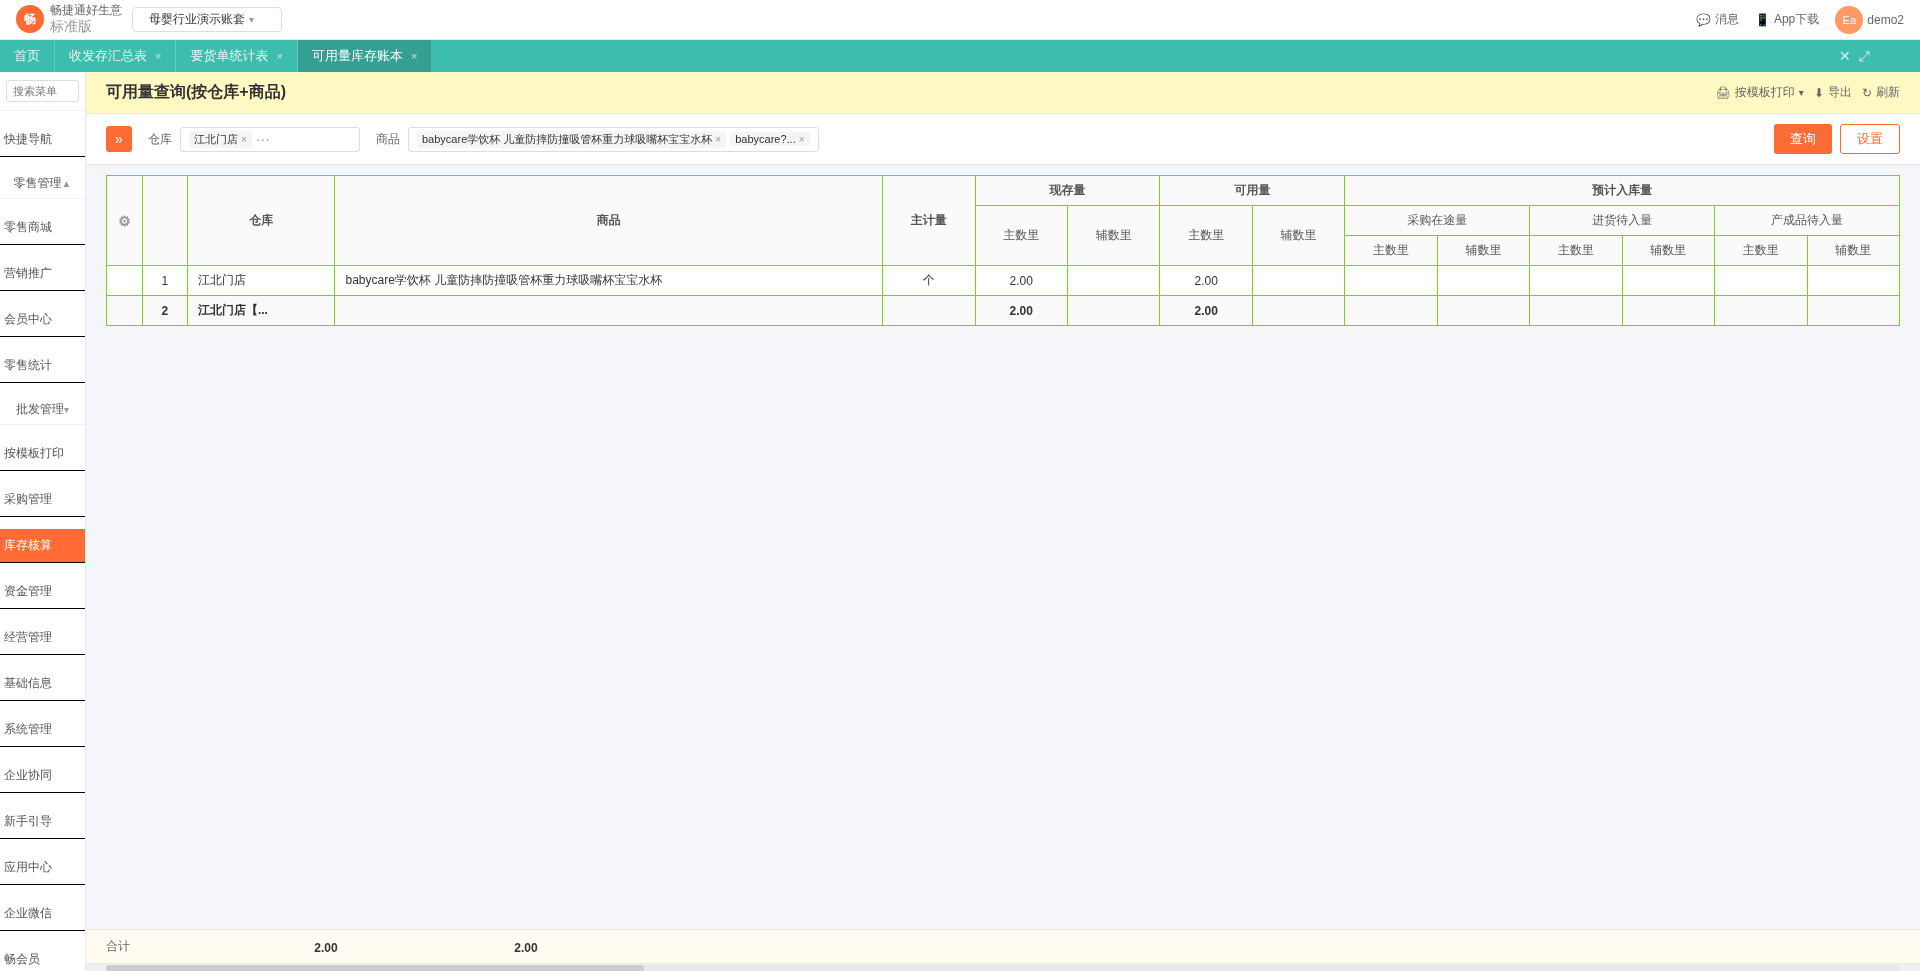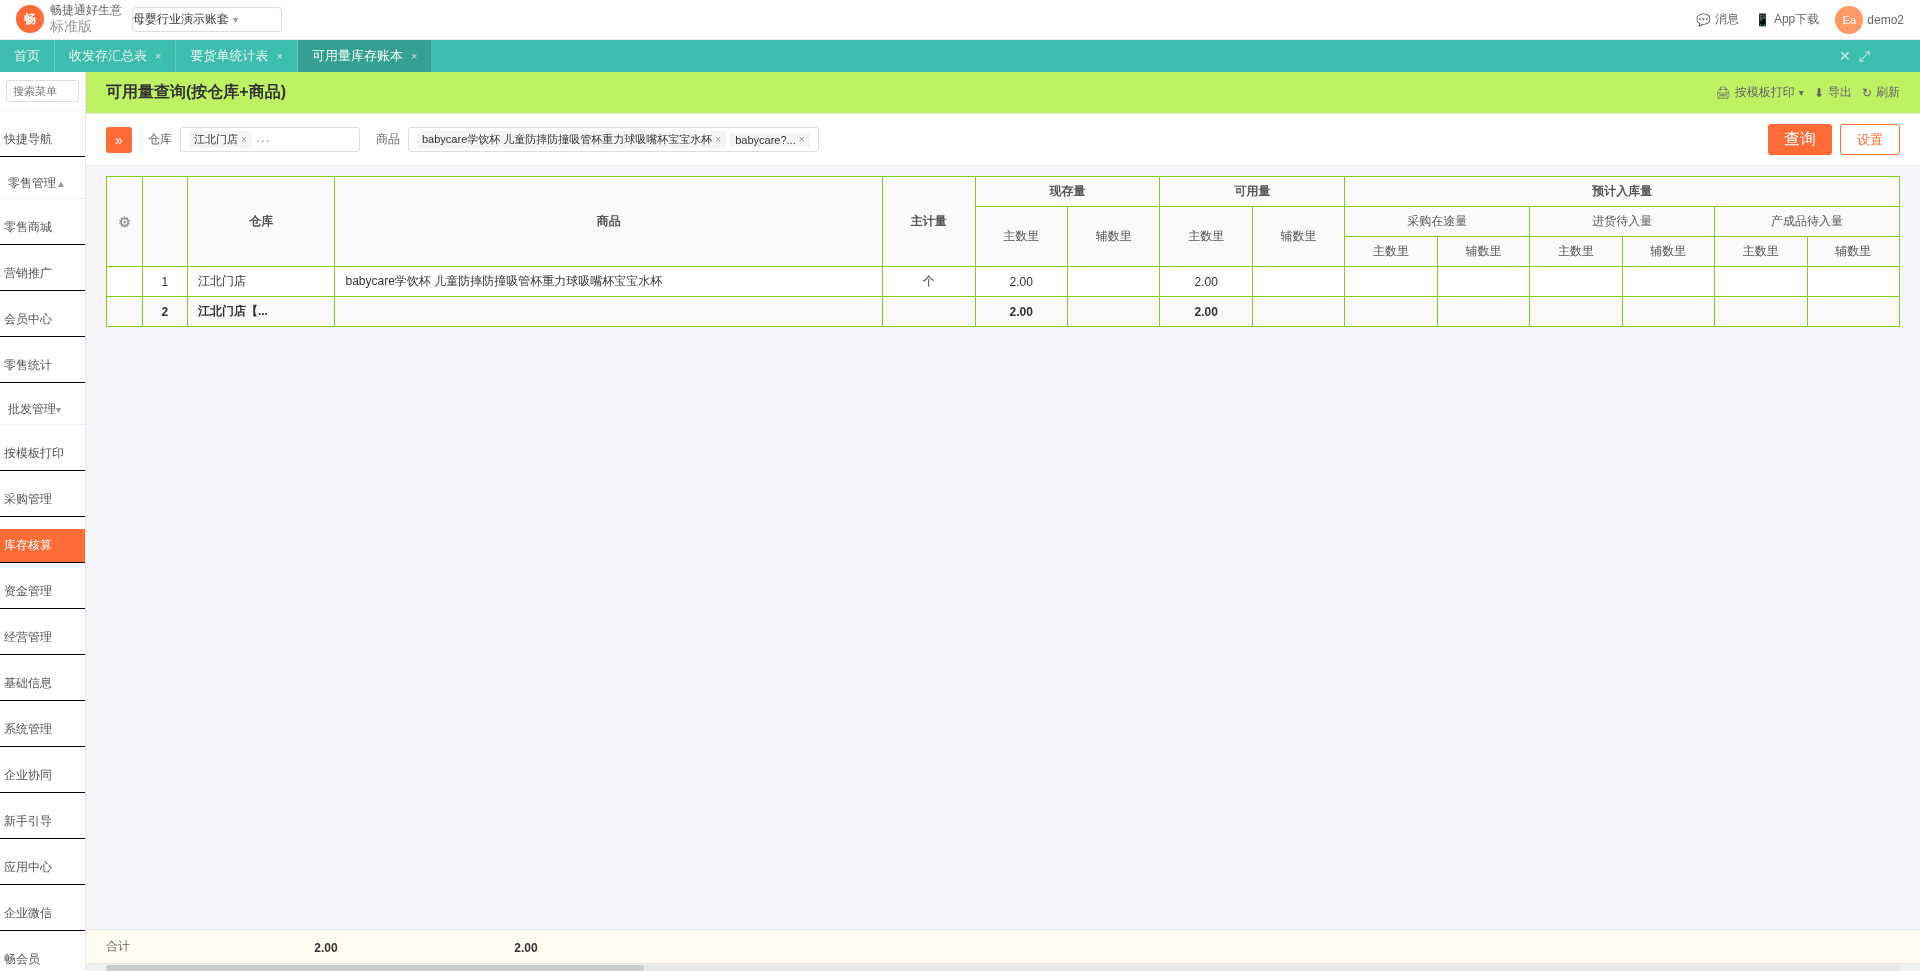--- a/index.html
+++ b/index.html
@@ -14,21 +14,21 @@
       align-items: center;
       padding: 0 16px;
       justify-content: space-between;
       flex-shrink: 0;
     }
     .top-bar-left { display: flex; align-items: center; gap: 10px; }
     .logo-area { display: flex; align-items: center; gap: 6px; }
     .logo-icon { width: 28px; height: 28px; background: #ff6b35; border-radius: 50%; display: flex; align-items: center; justify-content: center; color: #fff; font-size: 12px; font-weight: bold; }
     .brand-text { font-size: 12px; color: #666; line-height: 1.2; }
     .brand-sub { font-size: 14px; color: #999; }
-    .store-selector { display: flex; align-items: center; gap: 4px; border: 1px solid #ddd; border-radius: 4px; padding: 3px 0; cursor: pointer; font-size: 12px; color: #333; min-width: 150px; background: #fff; }
+    .store-selector { display: flex; align-items: center; gap: 4px; border: 1px solid #ddd; border-radius: 4px; padding: 3px 16px; cursor: pointer; font-size: 12px; color: #333; min-width: 150px; background: #fff; }
     .store-selector .arrow { color: #999; font-size: 10px; }
     .top-bar-right { display: flex; align-items: center; gap: 16px; }
     .top-right-item { display: flex; align-items: center; gap: 4px; color: #666; font-size: 12px; cursor: pointer; }
     .user-avatar { width: 28px; height: 28px; border-radius: 50%; background: #ff9966; display: flex; align-items: center; justify-content: center; color: #fff; font-size: 11px; }
 
     
     .tab-bar {
       height: 32px;
       background: #3dbdad;
       display: flex;
@@ -82,41 +82,41 @@
       padding: 8px 4px;
       font-size: 12px;
       color: #555;
       cursor: pointer;
       border-bottom: 1px solid #000000;
     }
     .sidebar-nav-item.active { background: #ff6b35; color: #fff; }
     .sidebar-section {
       display: flex;
       align-items: center;
-      justify-content: flex-start;
+      justify-content: center;
       padding: 6px 8px;
       font-size: 12px;
       color: #555;
       cursor: pointer;
       border-bottom: 1px solid #f0f0f0;
     }
     .sidebar-section .arrow { font-size: 10px; color: #999; }
 
     
     .content-area {
       flex: 1;
       display: flex;
       flex-direction: column;
       overflow: hidden;
       background: #f5f6fa;
     }
 
     
     .page-header {
-      background: #bef264;
+      background: #fef9c3;
       padding: 10px 20px;
       display: flex;
       justify-content: space-between;
       border-bottom: 1px solid #e8e8e8;
       flex-shrink: 0;
     }
     .page-title { font-size: 16px; font-weight: bold; color: #333; }
     .header-actions { display: flex; align-items: center; gap: 10px; }
     .header-action-btn {
       display: flex; align-items: center; gap: 4px;
@@ -154,21 +154,21 @@
       display: flex; align-items: center; gap: 3px;
       background: #f5f5f5; border-radius: 2px;
       padding: 1px 5px; font-size: 11px; color: #333;
     }
     .filter-tag-close { color: #999; cursor: pointer; font-size: 10px; }
     .filter-dots { color: #999; font-size: 14px; cursor: pointer; }
     .filter-actions { margin-left: auto; display: flex; gap: 8px; }
     .btn-query {
       background: #ff6b35; color: #fff; border: none;
       padding: 5px 16px; border-radius: 3px; cursor: pointer;
-      font-size: 16px;
+      font-size: 13px;
     }
     .btn-settings {
       background: #fff; color: #ff6b35; border: 1px solid #ff6b35;
       padding: 5px 16px; border-radius: 3px; cursor: pointer;
       font-size: 13px;
     }
 
     
     .table-container {
       flex: 1;

